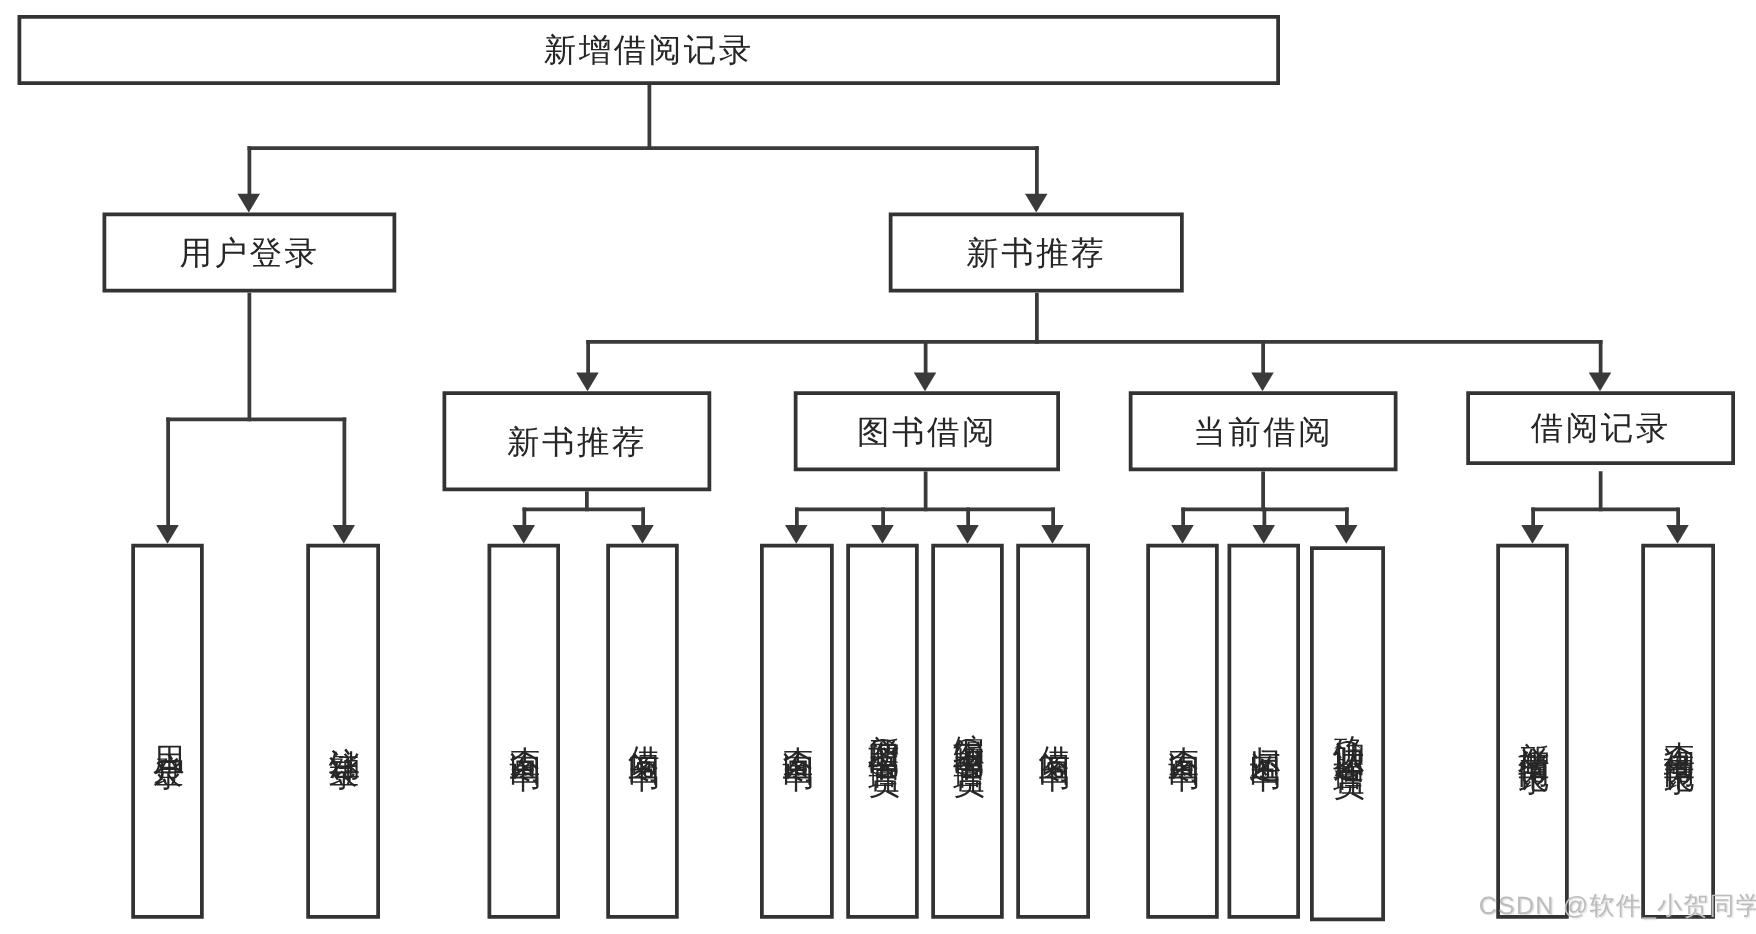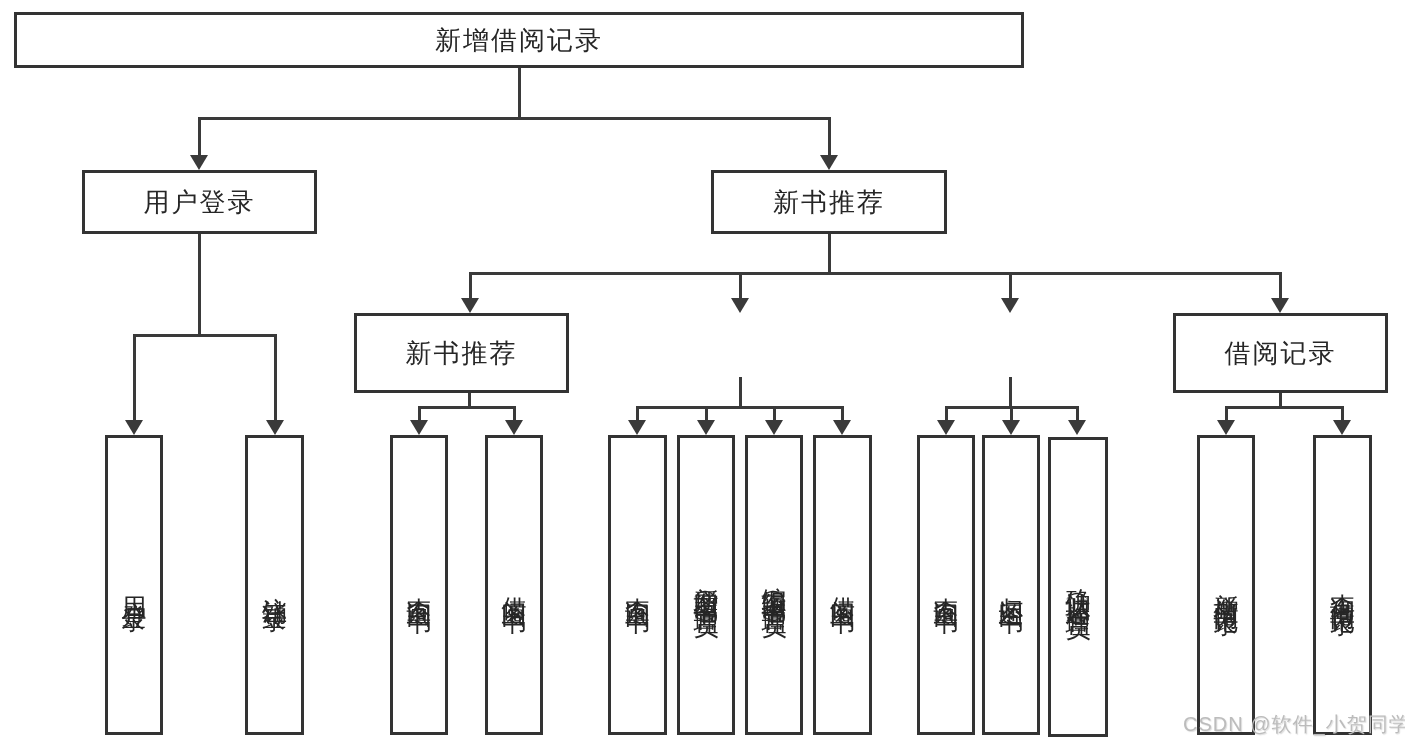--- a/index.html
+++ b/index.html
@@ -82,21 +82,23 @@
   <div class="vline" style="left:469px;top:272px;height:28px"></div>
   <div class="arrow" style="left:461px;top:298px"></div>
   <div class="vline" style="left:739px;top:272px;height:28px"></div>
   <div class="arrow" style="left:731px;top:298px"></div>
   <div class="vline" style="left:1009px;top:272px;height:28px"></div>
   <div class="arrow" style="left:1001px;top:298px"></div>
   <div class="vline" style="left:1279px;top:272px;height:28px"></div>
   <div class="arrow" style="left:1271px;top:298px"></div>
 
   <div class="box h" style="left:354px;top:313px;width:215px;height:80px">新书推荐</div>
-  <div class="box h" style="left:1173px;top:313px;width:215px;height:80px">借阅记录</div>
+  <div class="box h" style="left:635px;top:313px;width:213px;height:64px">图书借阅</div>
+  <div class="box h" style="left:903px;top:313px;width:215px;height:64px">当前借阅</div>
+  <div class="box h" style="left:1173px;top:313px;width:215px;height:59px">借阅记录</div>
 
   <div class="vline" style="left:468px;top:377px;height:32px"></div>
   <div class="hline" style="left:418px;top:406px;width:98px"></div>
   <div class="vline" style="left:418px;top:406px;height:16px"></div>
   <div class="arrow" style="left:410px;top:420px"></div>
   <div class="vline" style="left:513px;top:406px;height:16px"></div>
   <div class="arrow" style="left:505px;top:420px"></div>
 
   <div class="vline" style="left:739px;top:377px;height:32px"></div>
   <div class="hline" style="left:636px;top:406px;width:208px"></div>

